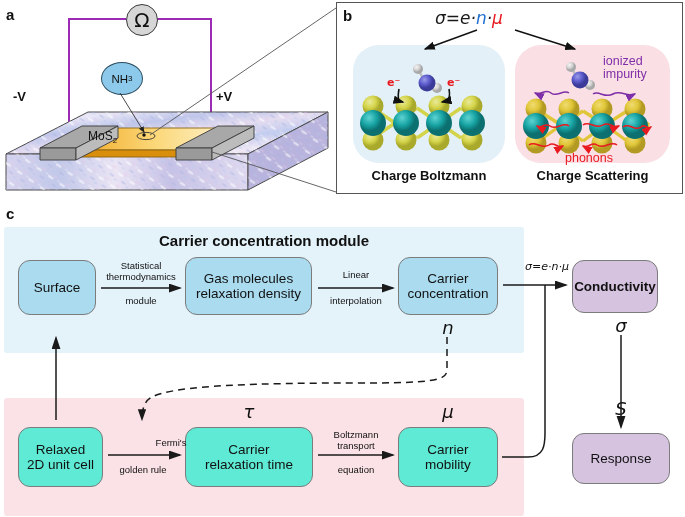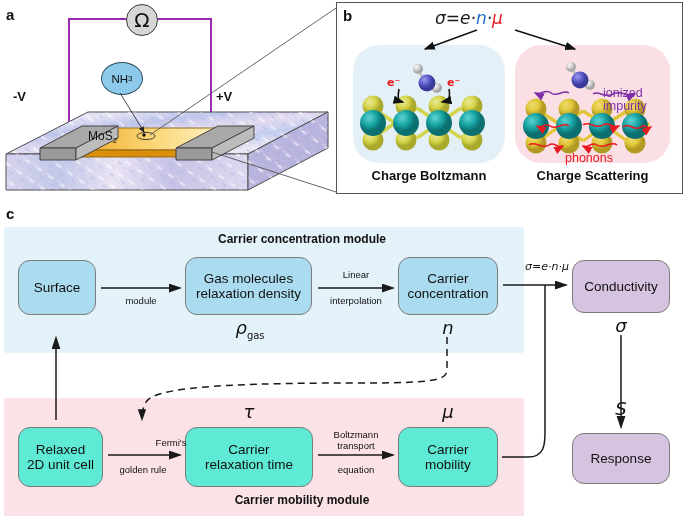--- a/index.html
+++ b/index.html
@@ -34,22 +34,22 @@
            font-family:"DejaVu Sans",sans-serif;white-space:nowrap;}
   .lbl-red{color:#e8191f;font-weight:bold;font-size:11px;font-family:"DejaVu Sans",sans-serif;}
   .lbl-purple{color:#7f2fa8;font-size:12.5px;line-height:13px;}
   .lbl-phonon{color:#e8191f;font-size:12.5px;}
 
   
   #panel-c{position:absolute;left:0;top:205px;width:685px;height:312px;}
   .module{position:absolute;border-radius:3px;}
   .module.conc{background:#e4f2fa;}
   .module.mob{background:#fbe2e6;}
-  .module-title{position:absolute;font-weight:bold;font-size:12px;color:#111;
-                text-align:center;width:100%;padding-left:38px;}
+  .module-title{position:absolute;font-weight:bold;font-size:15px;color:#111;
+                text-align:center;width:100%;}
   .node{position:absolute;border-radius:12px;border:1px solid #7c7c7c;
         display:flex;align-items:center;justify-content:center;
         text-align:center;font-size:13.5px;line-height:15px;color:#111;
         box-sizing:border-box;padding:2px;}
   .node.blue{background:#aadbef;}
   .node.red{background:#5eead4;}
   .node.purple{background:#d6c3e0;}
   .edge-label{position:absolute;font-size:9.5px;line-height:11px;
               text-align:center;color:#111;}
   .sym{position:absolute;font-style:italic;font-size:18px;
@@ -282,60 +282,56 @@
         <path d="M246,122 C252,117 259,127 266,122 C272,118 276,126 282,123" fill="none" stroke="#e8191f" stroke-width="1.5" marker-end="url(#arrR)"></path>
         <path d="M286,124 C292,119 298,129 304,124 C308,120 310,127 314,124" fill="none" stroke="#e8191f" stroke-width="1.5" marker-end="url(#arrR)"></path>
         <path d="M192,142 C198,137 205,147 212,142 C217,138 221,146 226,143" fill="none" stroke="#e8191f" stroke-width="1.5" marker-end="url(#arrR)"></path>
         <path d="M280,142 C274,137 267,147 260,142 C255,138 251,146 246,143" fill="none" stroke="#e8191f" stroke-width="1.5" marker-end="url(#arrR)"></path>
       </g>
     </svg>
 
     <div class="lbl-red" style="position:absolute;left:50px;top:73px;">e⁻</div>
     <div class="lbl-red" style="position:absolute;left:110px;top:73px;">e⁻</div>
 
-    <div class="lbl-purple" style="position:absolute;left:266px;top:52px;text-align:left;margin-top:32px;">
+    <div class="lbl-purple" style="position:absolute;left:266px;top:52px;text-align:left;">
       <div>ionized</div>
       <div>impurity</div>
     </div>
     <div class="lbl-phonon" style="position:absolute;left:228px;top:148px;">phonons</div>
 
     <div class="bcaption" style="left:16px;top:165px;width:152px;">Charge Boltzmann</div>
     <div class="bcaption" style="left:178px;top:165px;width:155px;">Charge Scattering</div>
   </div>
 
   <div id="panel-c">
     <div class="panel-letter" style="left:6px;top:0px;">c</div>
 
     <div class="module conc" style="left:4px;top:22px;width:520px;height:126px;"></div>
     <div class="module mob" style="left:4px;top:193px;width:520px;height:118px;"></div>
 
     <div class="module-title" style="left:4px;top:27px;width:520px;">Carrier concentration module</div>
-    <div class="module-title" style="left:4px;top:288px;width:520px;">Carrier mobility module</div>
 
     <div class="node blue" style="left:18px;top:55px;width:78px;height:55px;">
       <span>Surface</span>
     </div>
 
     <div class="node blue" style="left:185px;top:52px;width:127px;height:58px;">
       <span>
         <span>Gas molecules</span><br>
         <span>relaxation density</span>
       </span>
     </div>
 
     <div class="node blue" style="left:398px;top:52px;width:100px;height:58px;">
       <span>
         <span>Carrier</span><br>
         <span>concentration</span>
       </span>
     </div>
 
-    <div class="sym" style="left:210px;top:112px;width:80px;">
-      <span>ρ</span><sub>gas</sub>
-    </div>
     <div class="sym" style="left:408px;top:112px;width:80px;">n</div>
 
     <div class="node red" style="left:18px;top:222px;width:85px;height:60px;">
       <span>
         <span>Relaxed</span><br>
         <span>2D unit cell</span>
       </span>
     </div>
 
     <div class="node red" style="left:185px;top:222px;width:128px;height:60px;">
@@ -348,30 +344,34 @@
     <div class="node red" style="left:398px;top:222px;width:100px;height:60px;">
       <span>
         <span>Carrier</span><br>
         <span>mobility</span>
       </span>
     </div>
 
     <div class="sym" style="left:209px;top:196px;width:80px;">τ</div>
     <div class="sym" style="left:408px;top:196px;width:80px;">μ</div>
 
-    <div class="node purple" style="left:572px;top:55px;width:98px;height:53px;">
+    <div class="node purple" style="left:572px;top:55px;width:86px;height:53px;font-weight:bold;">
       <span>Conductivity</span>
     </div>
     <div class="sym" style="left:572px;top:110px;width:98px;">σ</div>
 
     <div class="node purple" style="left:572px;top:228px;width:98px;height:51px;">
       <span>Response</span>
     </div>
     <div class="sym" style="left:572px;top:193px;width:98px;">S</div>
 
+    <div class="edge-label" style="left:98px;top:55px;width:86px;">
+      <div>Statistical</div>
+      <div>thermodynamics</div>
+    </div>
     <div class="edge-label" style="left:98px;top:90px;width:86px;">module</div>
 
     <div class="edge-label" style="left:316px;top:64px;width:80px;">Linear</div>
     <div class="edge-label" style="left:314px;top:90px;width:84px;">interpolation</div>
 
     <div class="edge-label" style="left:104px;top:232px;width:78px;padding-left:28px;">Fermi's</div>
     <div class="edge-label" style="left:100px;top:259px;width:86px;">golden rule</div>
 
     <div class="edge-label" style="left:316px;top:224px;width:80px;">
       <div>Boltzmann</div>

